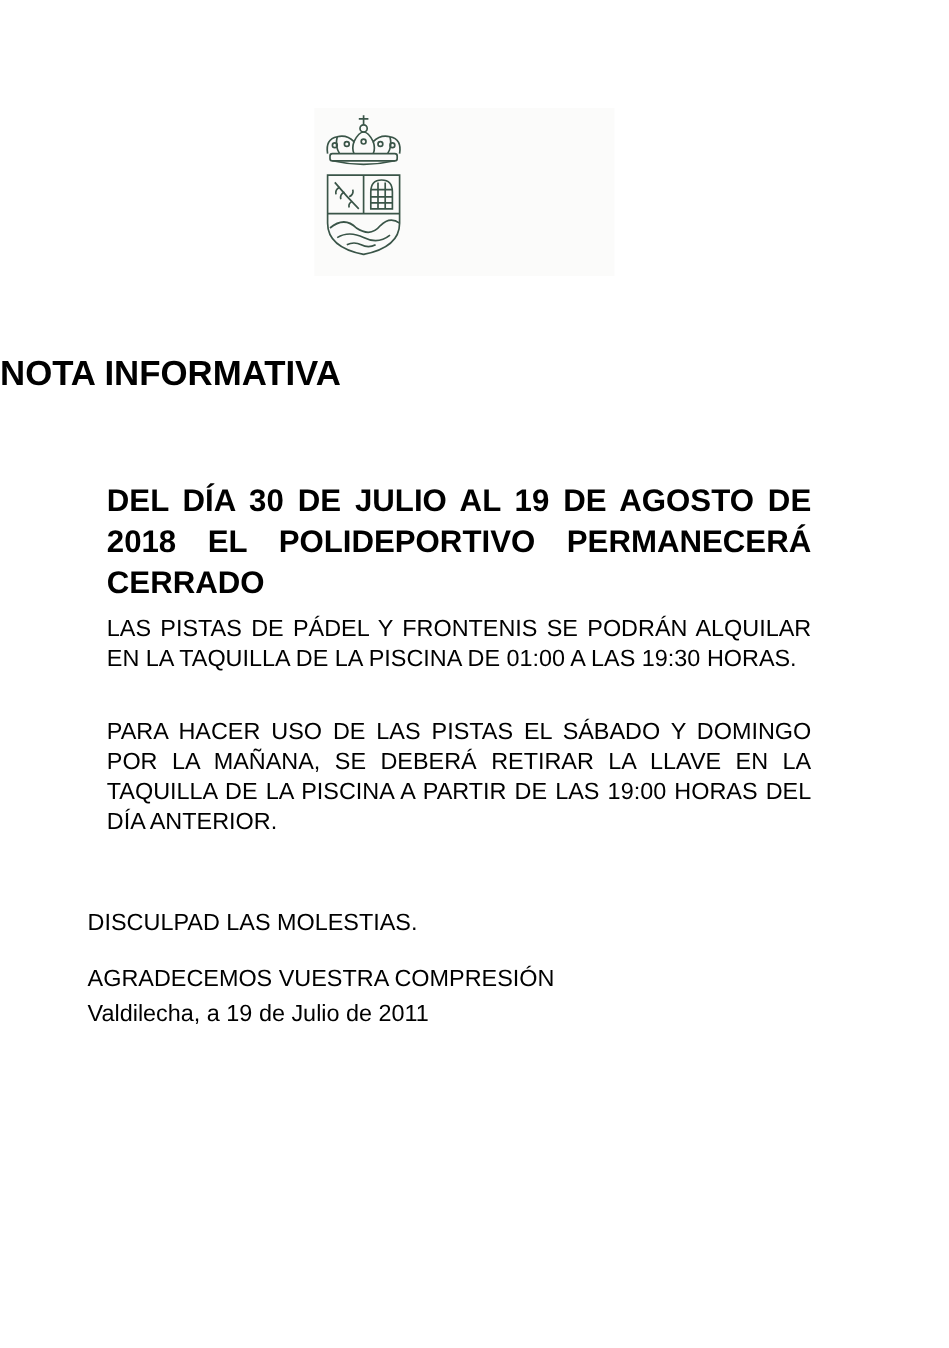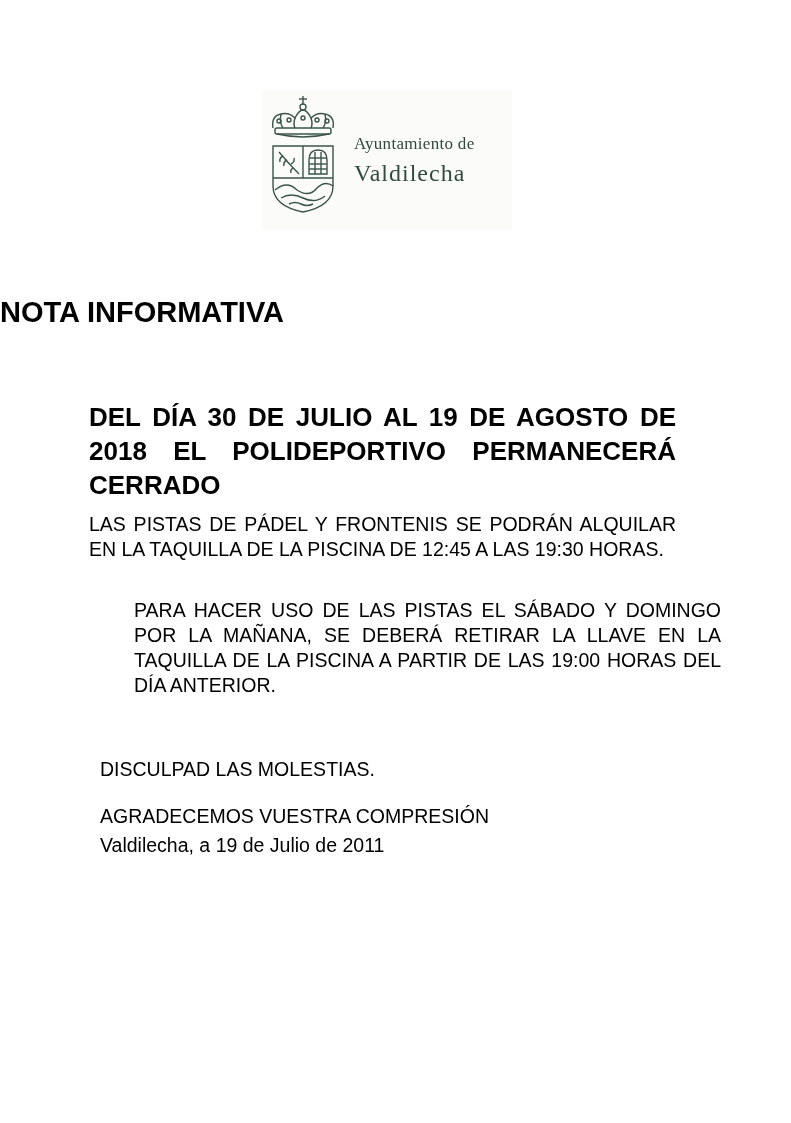--- a/index.html
+++ b/index.html
@@ -6,22 +6,22 @@
   body { width: 791px; height: 1123px; position: relative; overflow: hidden; font-family: "Liberation Sans", sans-serif; color: #000; }
   .logo-block { position: absolute; left: 262px; top: 90px; width: 250px; height: 140px; background: #fbfbfa; }
   .crest { position: absolute; left: 5px; top: 4px; width: 72px; height: 120px; }
   .logo-text { position: absolute; left: 92px; top: 44px; font-family: "Liberation Serif", serif; color: #2f4a3e; }
   .logo-line1 { font-size: 17px; letter-spacing: 0.3px; }
   .logo-line2 { font-size: 24px; letter-spacing: 1px; margin-top: 6px; }
   .title { position: absolute; left: 0; width: 766px; top: 296px; text-align: left; font-weight: bold; font-size: 29px; }
   .headline { position: absolute; left: 89px; width: 587px; top: 400px; font-weight: bold; font-size: 26px; line-height: 34px; text-align: justify; text-align-last: left; }
   .para { position: absolute; left: 89px; width: 587px; font-size: 19.5px; line-height: 25px; text-align: justify; text-align-last: left; margin: 0; }
   .p1 { top: 512px; }
-  .p2 { top: 598px; margin-left: 45px; }
-  .line { position: absolute; left: 100px; font-size: 19.5px; }
+  .p2 { top: 598px; }
+  .line { position: absolute; left: 73px; font-size: 19.5px; }
   .l1 { top: 758px; }
   .l2 { top: 795px; margin-top: 10px; }
   .l3 { top: 834px; }
 </style>
 </head>
 <body>
 
 <div class="logo-block">
   <svg class="crest" viewBox="0 0 72 120">
     <g fill="none" stroke="#3a5548" stroke-width="1.4">
@@ -51,28 +51,24 @@
         <line x1="42" y1="70" x2="60" y2="70"></line>
         <line x1="42" y1="75" x2="60" y2="75"></line>
       <line x1="48" y1="58" x2="48" y2="80"></line>
         <line x1="54" y1="58" x2="54" y2="80"></line>
 
       <path d="M8 96 Q20 86 30 96 Q42 104 50 94 Q58 86 66 92"></path>
       <path d="M14 104 Q24 98 36 104 Q48 110 58 102"></path>
       <path d="M22 110 q6 -3 12 0 q6 3 12 0"></path>
     </g>
   </svg>
-  <div class="logo-text">
-    <div class="logo-line1">Ayuntamiento de</div>
-    <div class="logo-line2">Valdilecha</div>
-  </div>
 </div>
 
 <div class="title">NOTA INFORMATIVA</div>
 
 <div class="headline">DEL DÍA 30 DE JULIO AL 19 DE AGOSTO DE 2018 EL POLIDEPORTIVO PERMANECERÁ CERRADO</div>
 
-<p class="para p1">LAS PISTAS DE PÁDEL Y FRONTENIS SE PODRÁN ALQUILAR EN LA TAQUILLA DE LA PISCINA DE 12:45 A LAS 19:30 HORAS.</p>
+<p class="para p1">LAS PISTAS DE PÁDEL Y FRONTENIS SE PODRÁN ALQUILAR EN LA TAQUILLA DE LA PISCINA DE 01:00 A LAS 19:30 HORAS.</p>
 <p class="para p2">PARA HACER USO DE LAS PISTAS EL SÁBADO Y DOMINGO POR LA MAÑANA, SE DEBERÁ RETIRAR LA LLAVE EN LA TAQUILLA DE LA PISCINA A PARTIR DE LAS 19:00 HORAS DEL DÍA ANTERIOR.</p>
 
 <div class="line l1">DISCULPAD LAS MOLESTIAS.</div>
 <div class="line l2">AGRADECEMOS VUESTRA COMPRESIÓN</div>
 <div class="line l3">Valdilecha, a 19 de Julio de 2011</div>
 
 </body></html>

